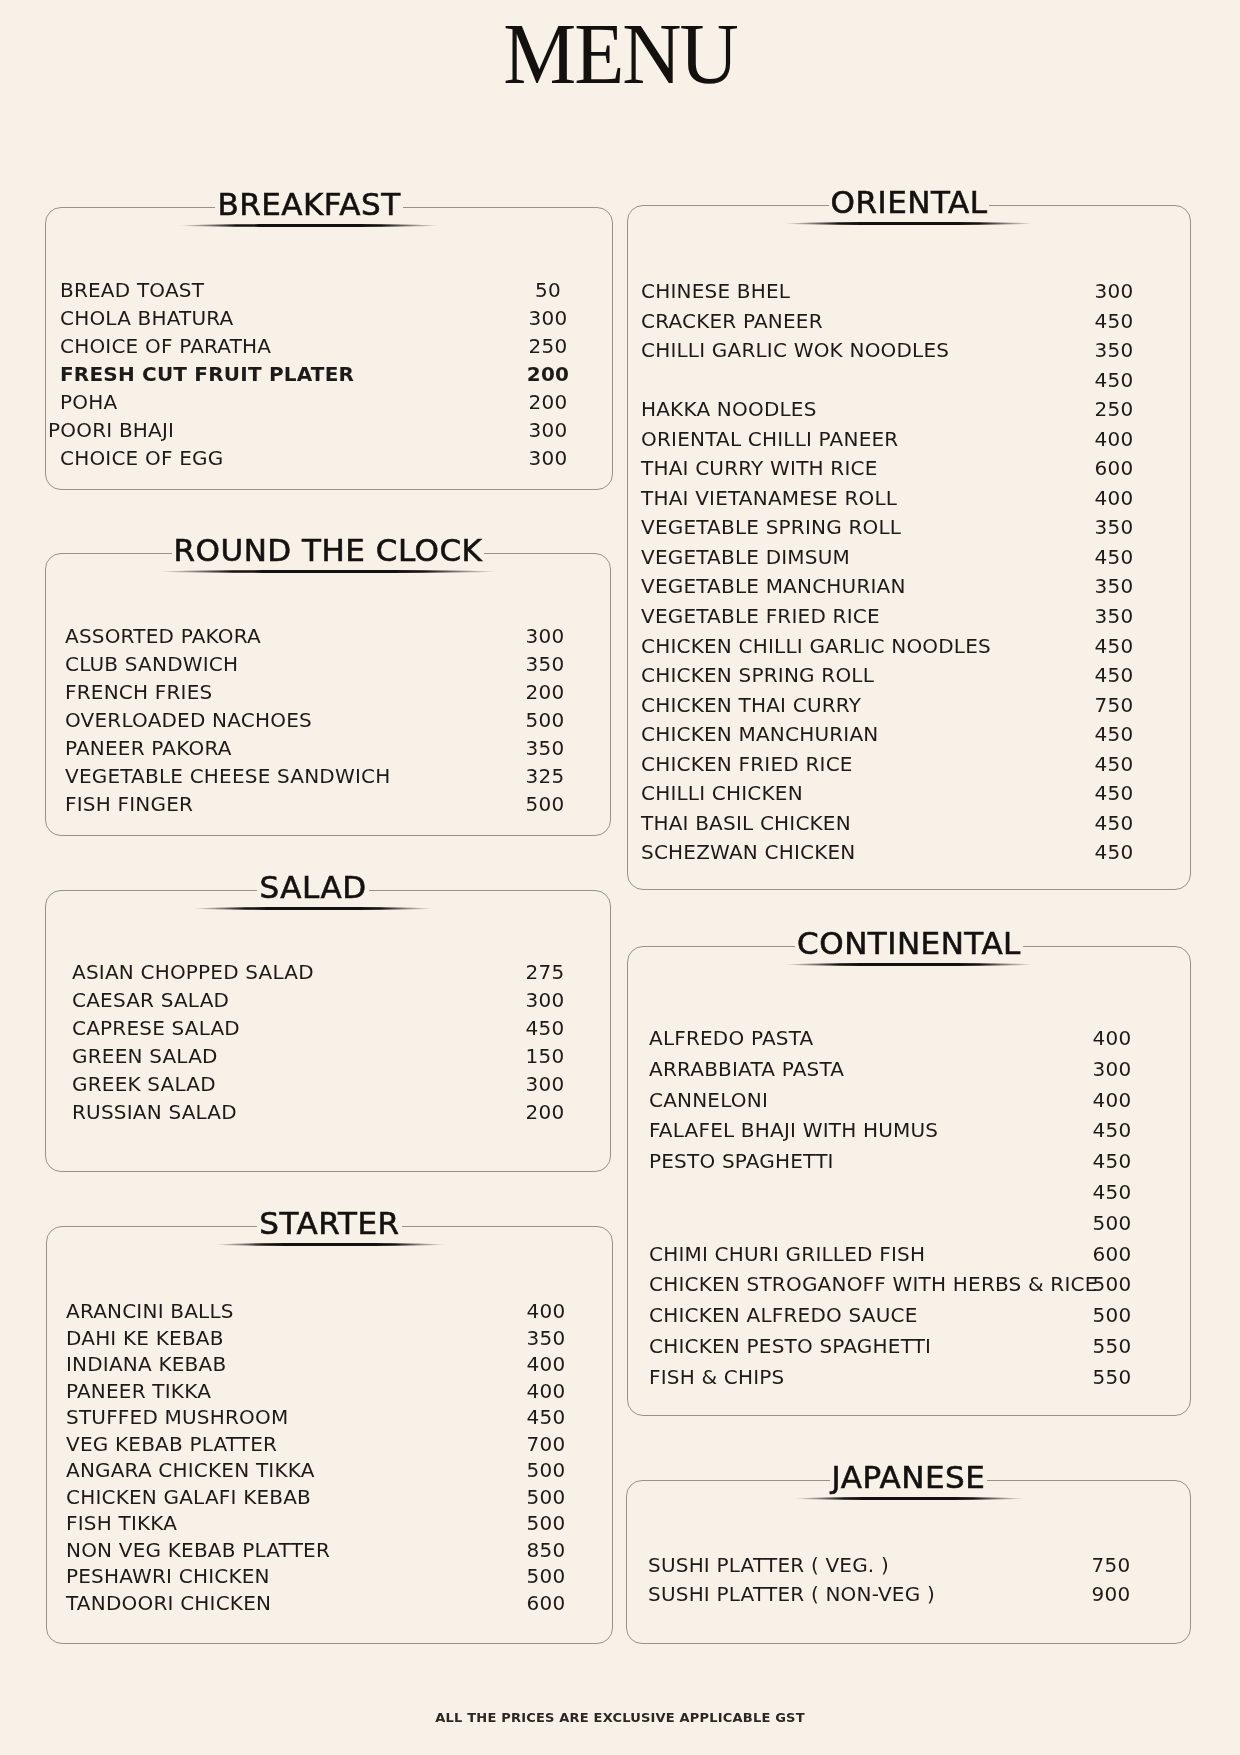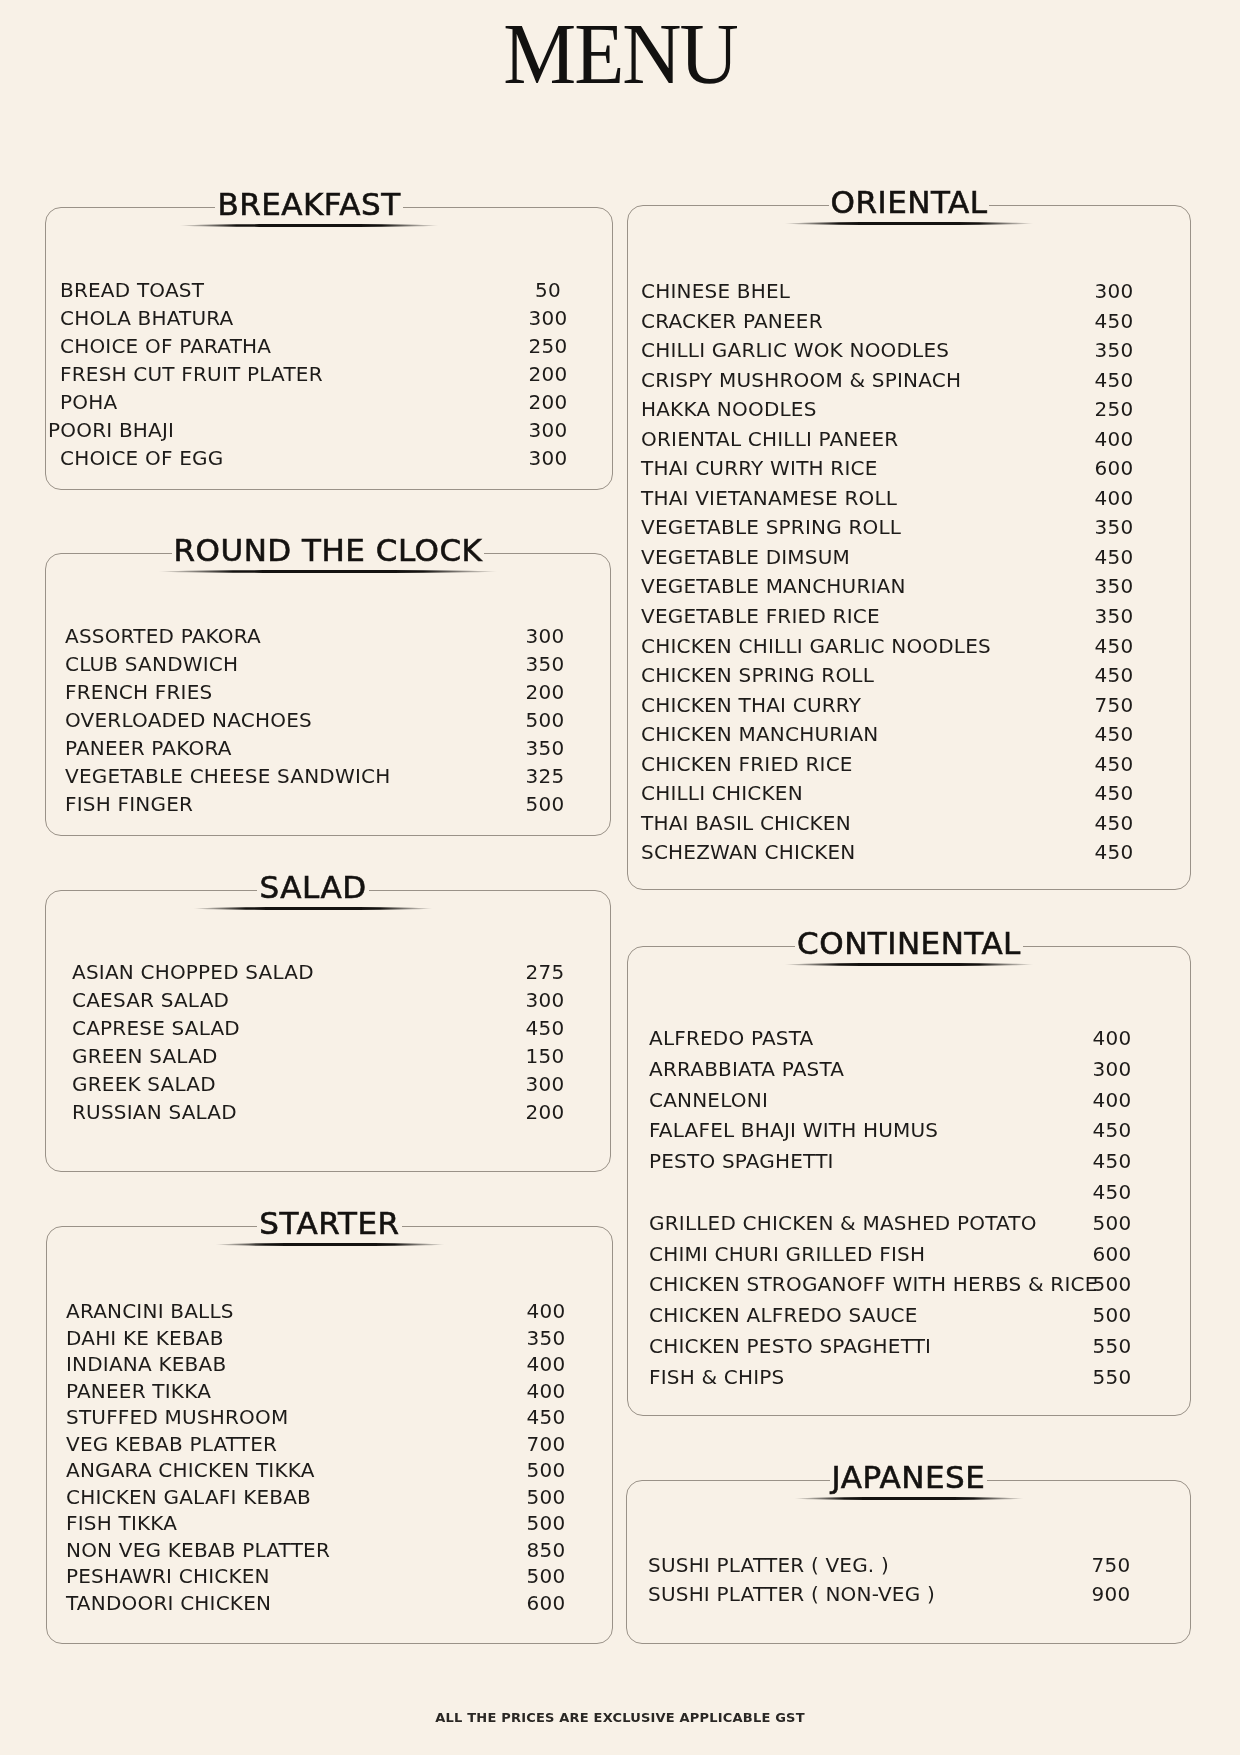--- a/index.html
+++ b/index.html
@@ -97,21 +97,21 @@
         <span class="price" style="left: 472px;">50</span>
       </div>
       <div class="item" style="height: 28px; line-height: 28px;">
         <span class="name" style="left: 14px;">CHOLA BHATURA</span>
         <span class="price" style="left: 472px;">300</span>
       </div>
       <div class="item" style="height: 28px; line-height: 28px;">
         <span class="name" style="left: 14px;">CHOICE OF PARATHA</span>
         <span class="price" style="left: 472px;">250</span>
       </div>
-      <div class="item" style="height: 28px; line-height: 28px;">
+      <div class="item" style="height: 28px; line-height: 28px; font-weight: bold;">
         <span class="name" style="left: 14px;">FRESH CUT FRUIT PLATER</span>
         <span class="price" style="left: 472px;">200</span>
       </div>
       <div class="item" style="height: 28px; line-height: 28px;">
         <span class="name" style="left: 14px;">POHA</span>
         <span class="price" style="left: 472px;">200</span>
       </div>
       <div class="item" style="height: 28px; line-height: 28px;">
         <span class="name" style="left: 2px;">POORI BHAJI</span>
         <span class="price" style="left: 472px;">300</span>
@@ -262,21 +262,20 @@
       </div>
       <div class="item" style="height: 29.55px; line-height: 29.55px;">
         <span class="name" style="left: 13px;">CRACKER PANEER</span>
         <span class="price" style="left: 456px;">450</span>
       </div>
       <div class="item" style="height: 29.55px; line-height: 29.55px;">
         <span class="name" style="left: 13px;">CHILLI GARLIC WOK NOODLES</span>
         <span class="price" style="left: 456px;">350</span>
       </div>
       <div class="item" style="height: 29.55px; line-height: 29.55px;">
-        <span class="name" style="left: 13px;">CRISPY MUSHROOM &amp; SPINACH</span>
         <span class="price" style="left: 456px;">450</span>
       </div>
       <div class="item" style="height: 29.55px; line-height: 29.55px;">
         <span class="name" style="left: 13px;">HAKKA NOODLES</span>
         <span class="price" style="left: 456px;">250</span>
       </div>
       <div class="item" style="height: 29.55px; line-height: 29.55px;">
         <span class="name" style="left: 13px;">ORIENTAL CHILLI PANEER</span>
         <span class="price" style="left: 456px;">400</span>
       </div>
@@ -362,21 +361,20 @@
         <span class="price" style="left: 454px;">450</span>
       </div>
       <div class="item" style="height: 30.8px; line-height: 30.8px;">
         <span class="name" style="left: 21px;">PESTO SPAGHETTI</span>
         <span class="price" style="left: 454px;">450</span>
       </div>
       <div class="item" style="height: 30.8px; line-height: 30.8px;">
         <span class="price" style="left: 454px;">450</span>
       </div>
       <div class="item" style="height: 30.8px; line-height: 30.8px;">
-        <span class="name" style="left: 21px;">GRILLED CHICKEN &amp; MASHED POTATO</span>
         <span class="price" style="left: 454px;">500</span>
       </div>
       <div class="item" style="height: 30.8px; line-height: 30.8px;">
         <span class="name" style="left: 21px;">CHIMI CHURI GRILLED FISH</span>
         <span class="price" style="left: 454px;">600</span>
       </div>
       <div class="item" style="height: 30.8px; line-height: 30.8px;">
         <span class="name" style="left: 21px;">CHICKEN STROGANOFF WITH HERBS &amp; RICE</span>
         <span class="price" style="left: 454px;">500</span>
       </div>

